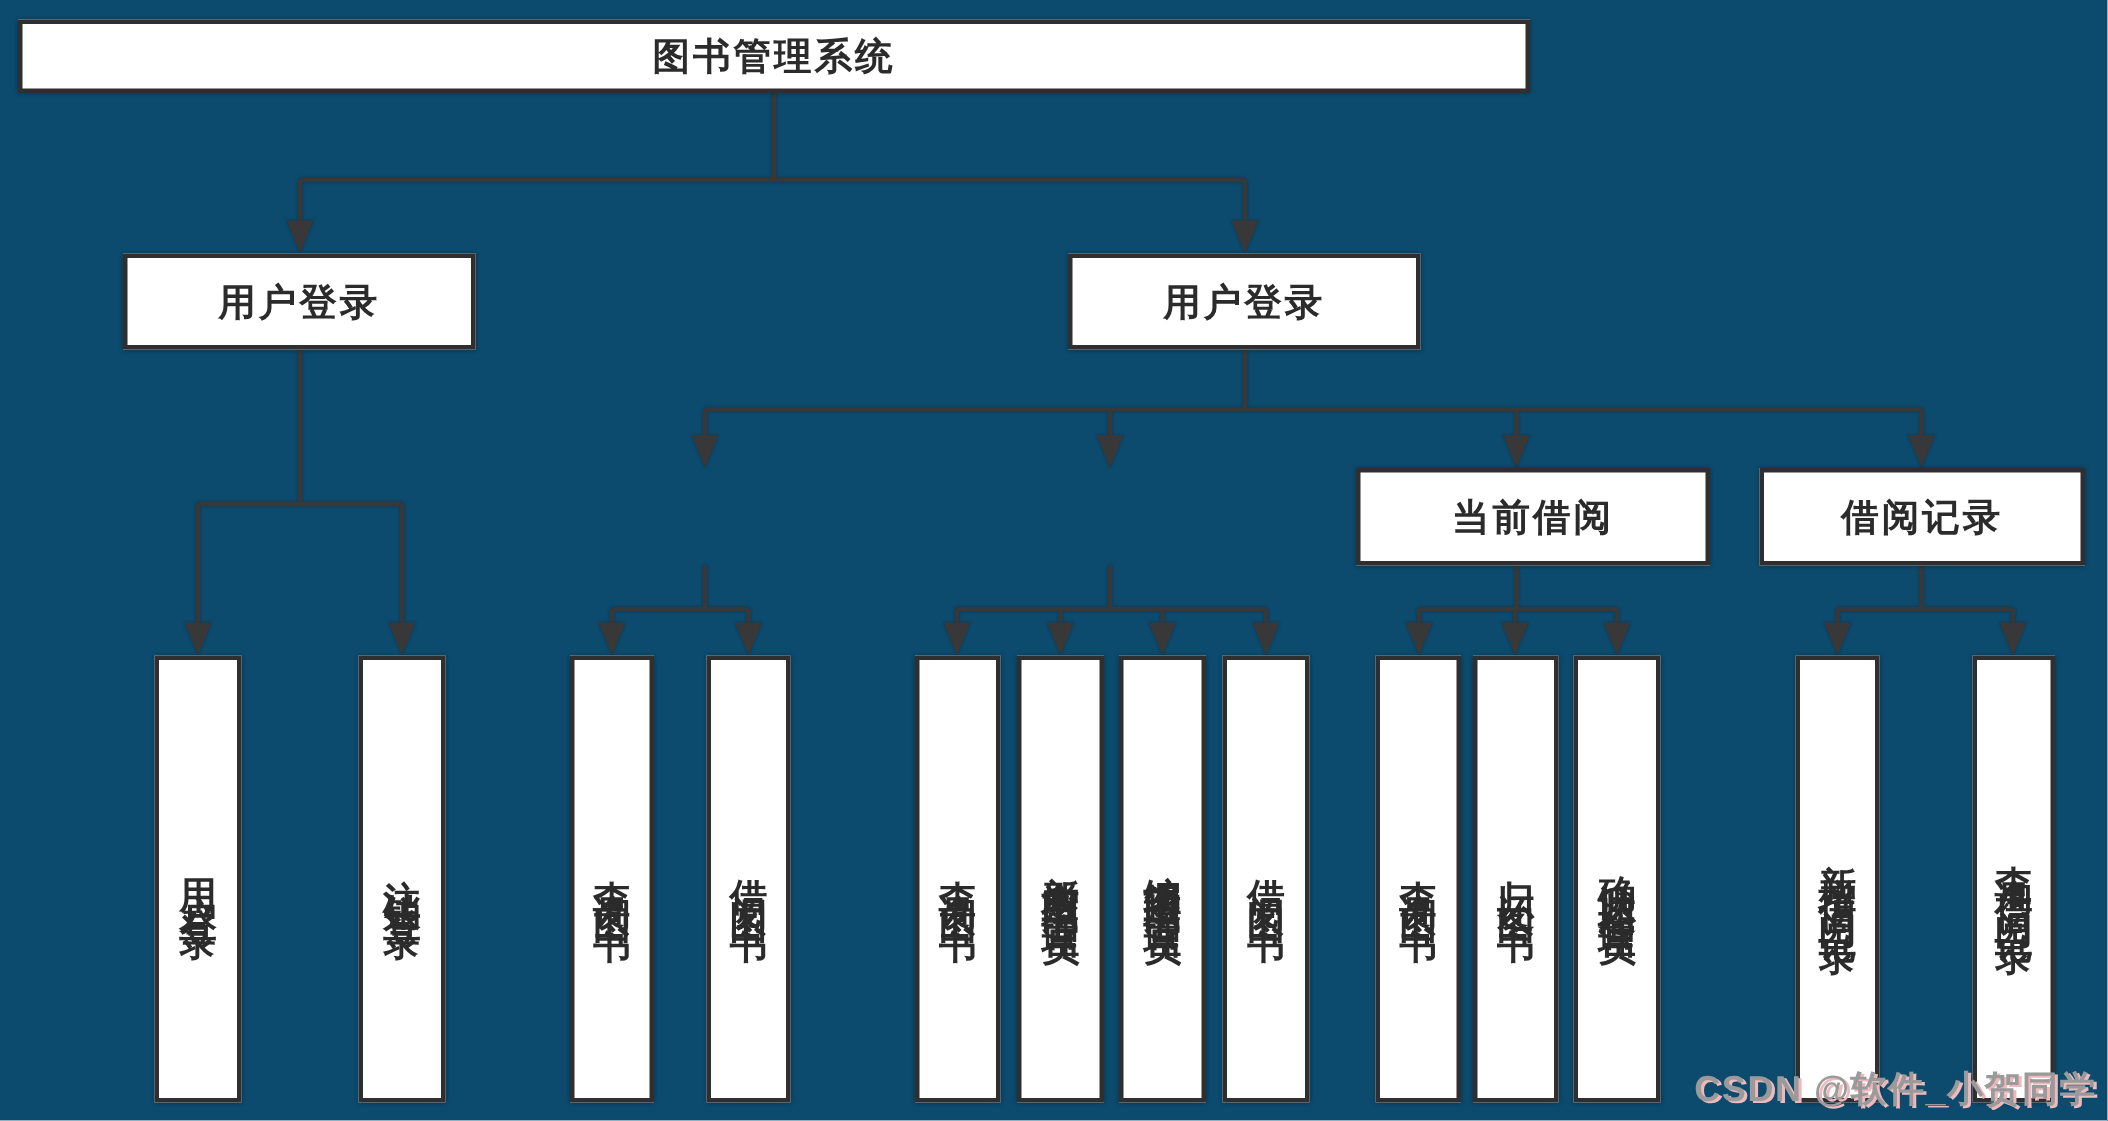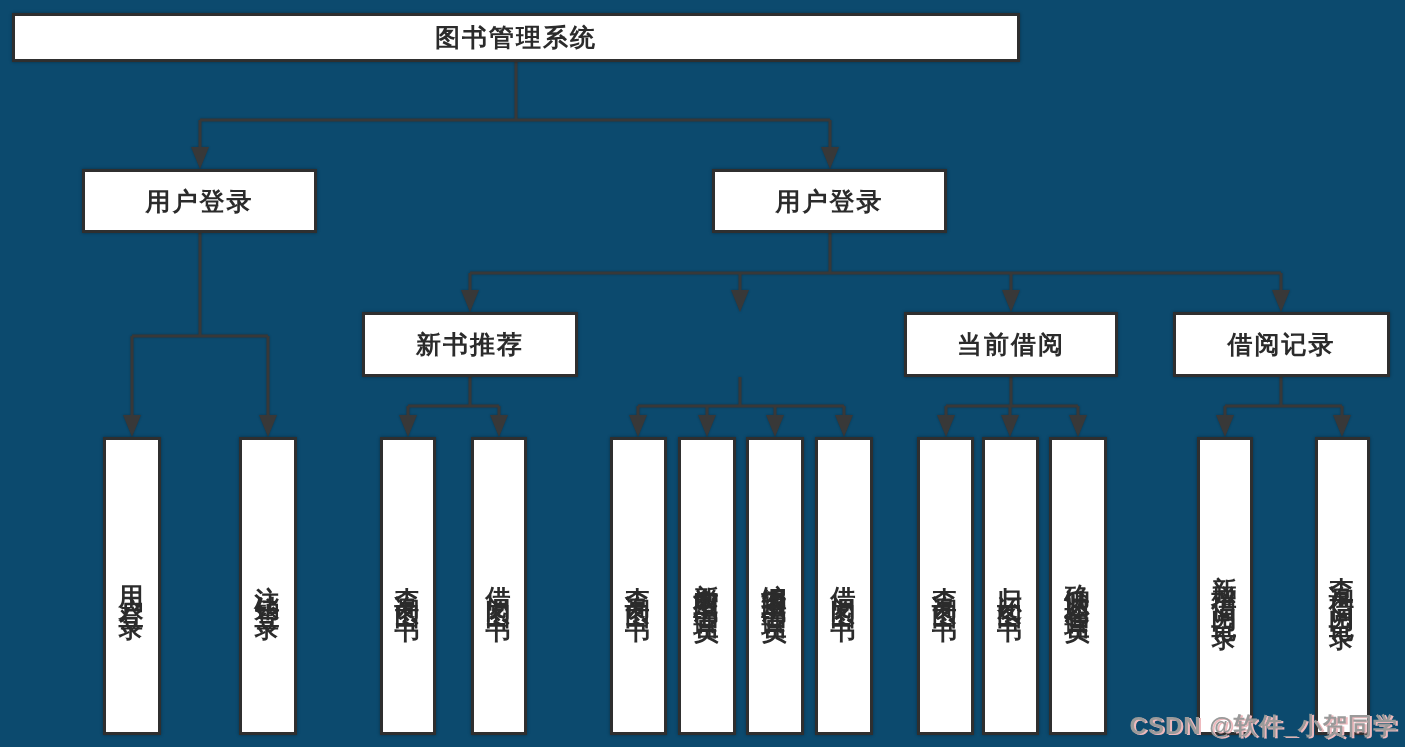--- a/index.html
+++ b/index.html
@@ -69,24 +69,21 @@
     <span>图书管理系统</span>
   </div>
 
   <div class="box h" style="left:82px;top:169px;width:235px;height:64px;">
     <span>用户登录</span>
   </div>
   <div class="box h" style="left:712px;top:169px;width:235px;height:64px;">
     <span>用户登录</span>
   </div>
 
-  <div class="box h" style="left:362px;top:312px;width:216px;height:65px;">
-    <span>新书推荐</span>
-  </div>
-  <div class="box h" style="left:904px;top:312px;width:214px;height:65px;">
+  <div class="box h" style="left:904px;top:312px;width:236px;height:65px;">
     <span>当前借阅</span>
   </div>
   <div class="box h" style="left:1173px;top:312px;width:217px;height:65px;">
     <span>借阅记录</span>
   </div>
 
   <div class="box v" style="left:103px;top:437px;width:58px;height:298px;">
     <span>用户登录</span>
   </div>
   <div class="box v" style="left:239px;top:437px;width:58px;height:298px;">

